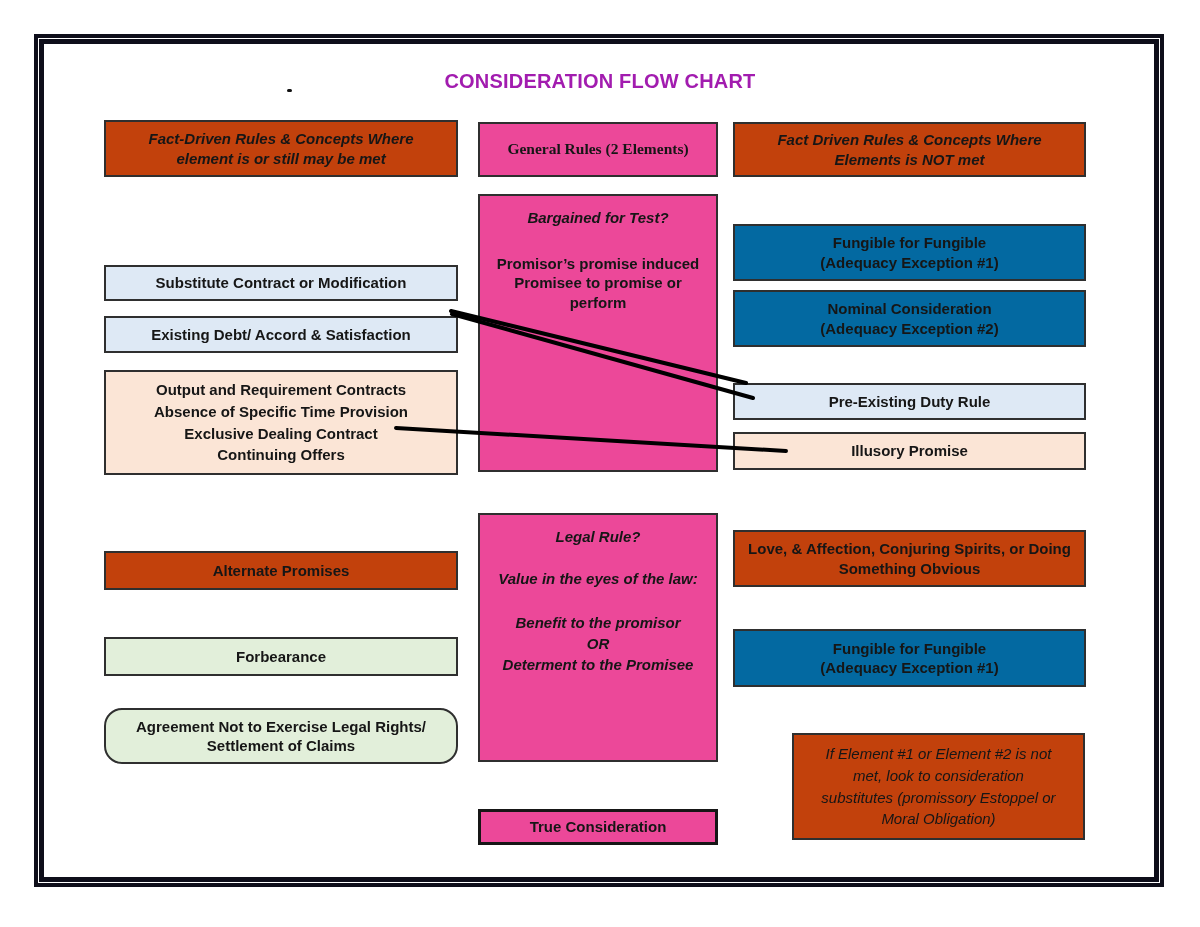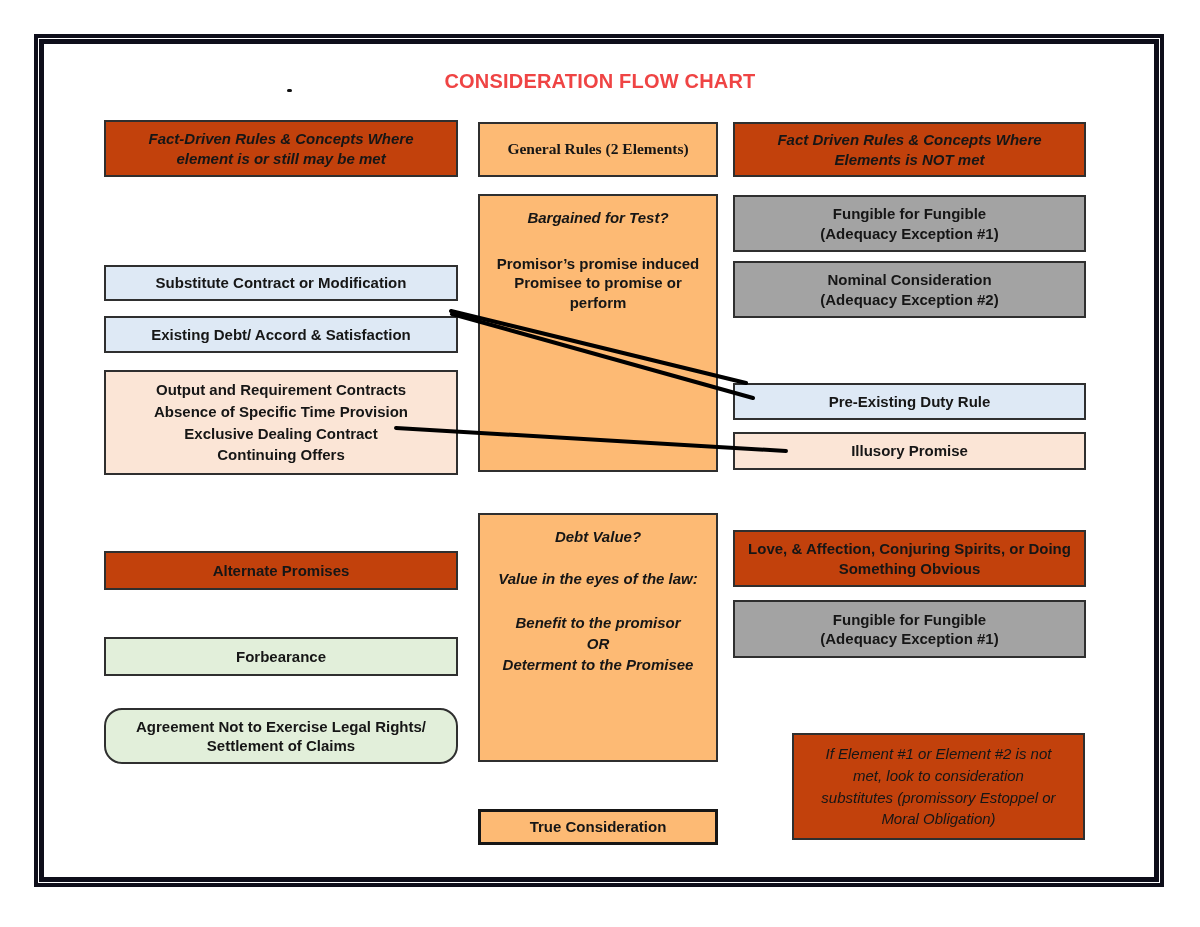--- a/index.html
+++ b/index.html
@@ -7,32 +7,32 @@
     position:relative; width:1200px; height:927px; background:#ffffff;
     font-family:"Liberation Sans", sans-serif; color:#1a1a1a; overflow:hidden;
   }
   .frame {
     position:absolute; left:34px; top:34px; width:1130px; height:853px;
     border:4px solid #0e0e1a; box-sizing:border-box;
   }
   .frame-inner { position:absolute; inset:1px; border:5px solid #0e0e1a; }
   .title {
     position:absolute; left:0; right:0; top:70px; text-align:center;
-    font-size:20px; font-weight:bold; letter-spacing:0.2px; color:#ef4444;
+    font-size:20px; font-weight:bold; letter-spacing:0.2px; color:#a21caf;
   }
   .stray { position:absolute; left:287px; top:89px; width:5px; height:3px; background:#111; border-radius:2px; }
   .box {
     position:absolute; box-sizing:border-box; border:2px solid #2f2f2f;
     display:flex; flex-direction:column; align-items:center; justify-content:center;
     text-align:center; font-weight:bold; font-size:15px; line-height:1.3; color:#161616;
     white-space:pre-line; padding:2px 6px;
   }
-  .c-cream { background:#fdba74; }
+  .c-cream { background:#ec4899; }
   .c-blue { background:#DEE9F5; }
-  .c-bluegray { background:#a3a3a3; }
+  .c-bluegray { background:#0369a1;margin-top:29px; }
   .c-peach { background:#FBE5D6; }
   .c-gray { background:#c2410c; }
   .c-green { background:#E2EFDA; }
   .italic { font-style:italic; }
   .serif { font-family:"Liberation Serif", serif; font-size:15.5px; }
   .tall { justify-content:flex-start; }
   .q { font-style:italic; margin-top:10px; }
   .body-block { margin-top:26px; }
   .sub-block { margin-top:22px; font-style:italic; }
   .grp-block { margin-top:24px; font-style:italic; line-height:1.4; }
@@ -74,21 +74,21 @@
   <div class="box c-cream serif" style="left:478px; top:122px; width:240px; height:55px;">General Rules (2 Elements)</div>
 
   <div class="box c-cream tall" style="left:478px; top:194px; width:240px; height:278px;">
     <div class="q">Bargained for Test?</div>
     <div class="body-block">Promisor’s promise induced
 Promisee to promise or
 perform</div>
   </div>
 
   <div class="box c-cream tall" style="left:478px; top:513px; width:240px; height:249px;">
-    <div class="q">Debt Value?</div>
+    <div class="q">Legal Rule?</div>
     <div class="sub-block">Value in the eyes of the law:</div>
     <div class="grp-block">Benefit to the promisor
 OR
 Determent to the Promisee</div>
   </div>
 
   <div class="box c-cream thick" style="left:478px; top:809px; width:240px; height:36px;">True Consideration</div>
 
   <div class="box c-gray italic" style="left:733px; top:122px; width:353px; height:55px;">Fact Driven Rules &amp; Concepts Where
 Elements is NOT met</div>

